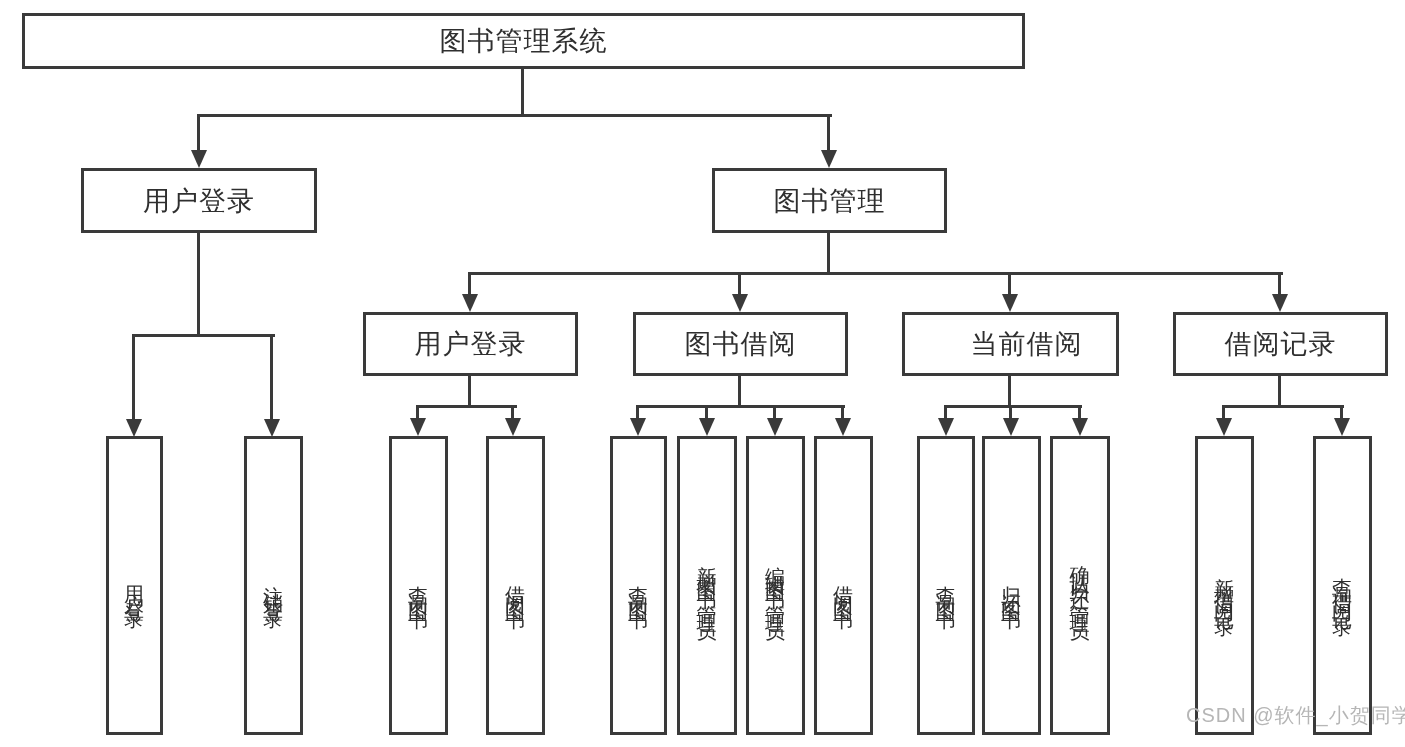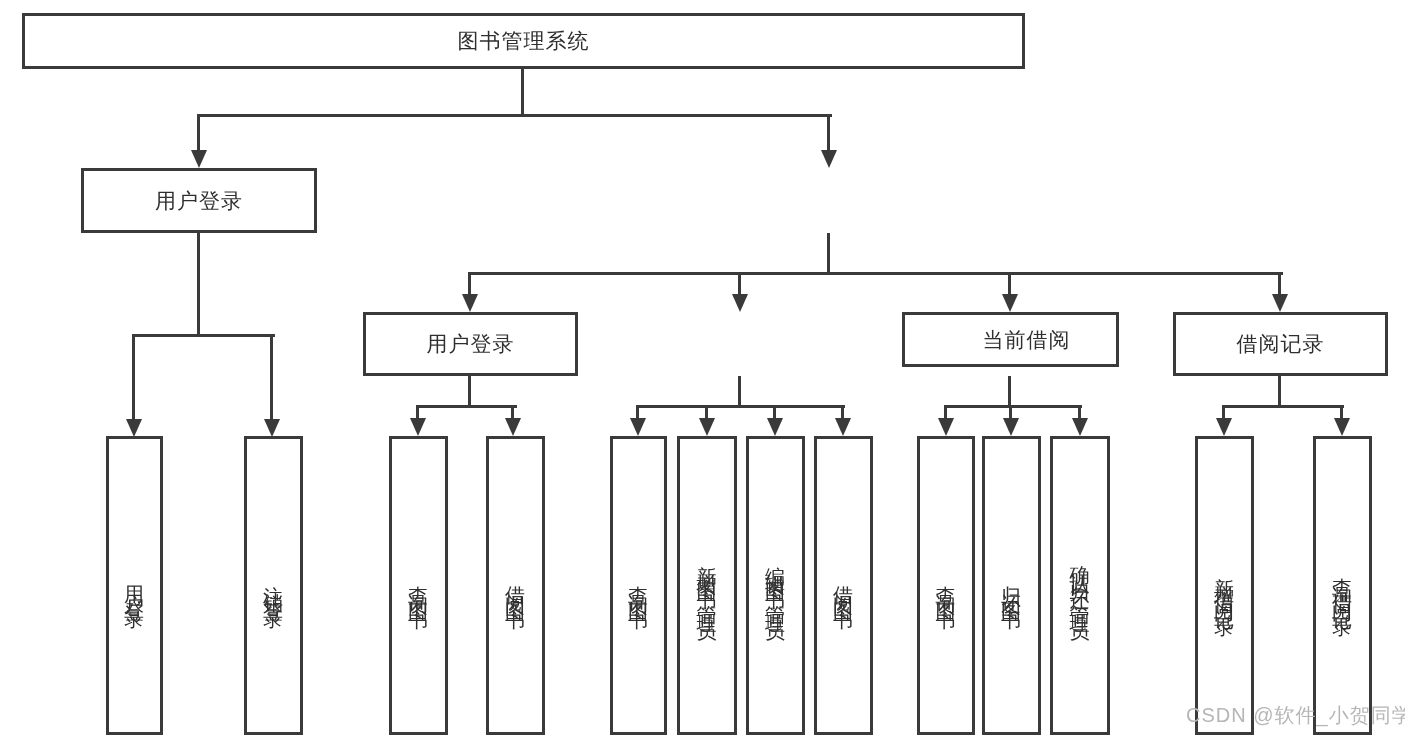--- a/index.html
+++ b/index.html
@@ -3,21 +3,21 @@
 <meta charset="utf-8">
 <style>
   html,body{margin:0;padding:0;background:#ffffff;}
   #canvas{
     position:relative;width:1405px;height:747px;background:#ffffff;overflow:hidden;
     font-family:"Liberation Sans","DejaVu Sans",sans-serif;color:#2f2f2f;
   }
   .node{
     position:absolute;box-sizing:border-box;background:#ffffff;
     border:3px solid #3a3a3a;display:flex;align-items:center;justify-content:center;
-    font-size:21px;letter-spacing:1px;z-index:2;
+    font-size:27px;letter-spacing:1px;z-index:2;
   }
   .vnode{
     position:absolute;box-sizing:border-box;background:#ffffff;
     border:3px solid #3a3a3a;display:flex;align-items:center;justify-content:center;
     writing-mode:vertical-rl;text-orientation:mixed;
     font-size:20px;letter-spacing:8px;line-height:1;z-index:2;
   }
   .vl{position:absolute;width:3px;background:#3a3a3a;z-index:1;}
   .hl{position:absolute;height:3px;background:#3a3a3a;z-index:1;}
   .ar{position:absolute;width:0;height:0;z-index:1;
@@ -36,41 +36,43 @@
   <div class="node" style="left:22px;top:13px;width:1003px;height:56px;">图书管理系统</div>
 
   <div class="vl" style="left:521px;top:69px;height:48px;"></div>
   <div class="hl" style="left:197px;top:114px;width:635px;"></div>
   <div class="vl" style="left:197px;top:114px;height:38px;"></div>
   <div class="ar" style="left:191px;top:150px;"></div>
   <div class="vl" style="left:827px;top:114px;height:38px;"></div>
   <div class="ar" style="left:821px;top:150px;"></div>
 
   <div class="node" style="left:81px;top:168px;width:236px;height:65px;">用户登录</div>
+  <div class="node" style="left:712px;top:168px;width:235px;height:65px;">图书管理</div>
 
   <div class="vl" style="left:197px;top:233px;height:104px;"></div>
   <div class="hl" style="left:132px;top:334px;width:143px;"></div>
   <div class="vl" style="left:132px;top:334px;height:87px;"></div>
   <div class="ar" style="left:126px;top:419px;"></div>
   <div class="vl" style="left:270px;top:334px;height:87px;"></div>
   <div class="ar" style="left:264px;top:419px;"></div>
 
   <div class="vl" style="left:827px;top:233px;height:42px;"></div>
   <div class="hl" style="left:468px;top:272px;width:815px;"></div>
   <div class="vl" style="left:468px;top:272px;height:26px;"></div>
   <div class="ar" style="left:462px;top:294px;"></div>
   <div class="vl" style="left:738px;top:272px;height:26px;"></div>
   <div class="ar" style="left:732px;top:294px;"></div>
   <div class="vl" style="left:1008px;top:272px;height:26px;"></div>
   <div class="ar" style="left:1002px;top:294px;"></div>
   <div class="vl" style="left:1278px;top:272px;height:26px;"></div>
   <div class="ar" style="left:1272px;top:294px;"></div>
 
   <div class="node" style="left:363px;top:312px;width:215px;height:64px;">用户登录</div>
-  <div class="node" style="left:902px;top:312px;width:217px;height:55px;padding-left:32px;">当前借阅</div>
+  <div class="node" style="left:633px;top:312px;width:215px;height:64px;">图书借阅</div>
+  <div class="node" style="left:902px;top:312px;width:217px;height:64px;padding-left:32px;">当前借阅</div>
   <div class="node" style="left:1173px;top:312px;width:215px;height:64px;">借阅记录</div>
 
   <div class="vl" style="left:468px;top:376px;height:32px;"></div>
   <div class="hl" style="left:416px;top:405px;width:101px;"></div>
   <div class="vl" style="left:416px;top:405px;height:16px;"></div>
   <div class="ar" style="left:410px;top:418px;"></div>
   <div class="vl" style="left:511px;top:405px;height:16px;"></div>
   <div class="ar" style="left:505px;top:418px;"></div>
 
   <div class="vl" style="left:738px;top:376px;height:32px;"></div>

